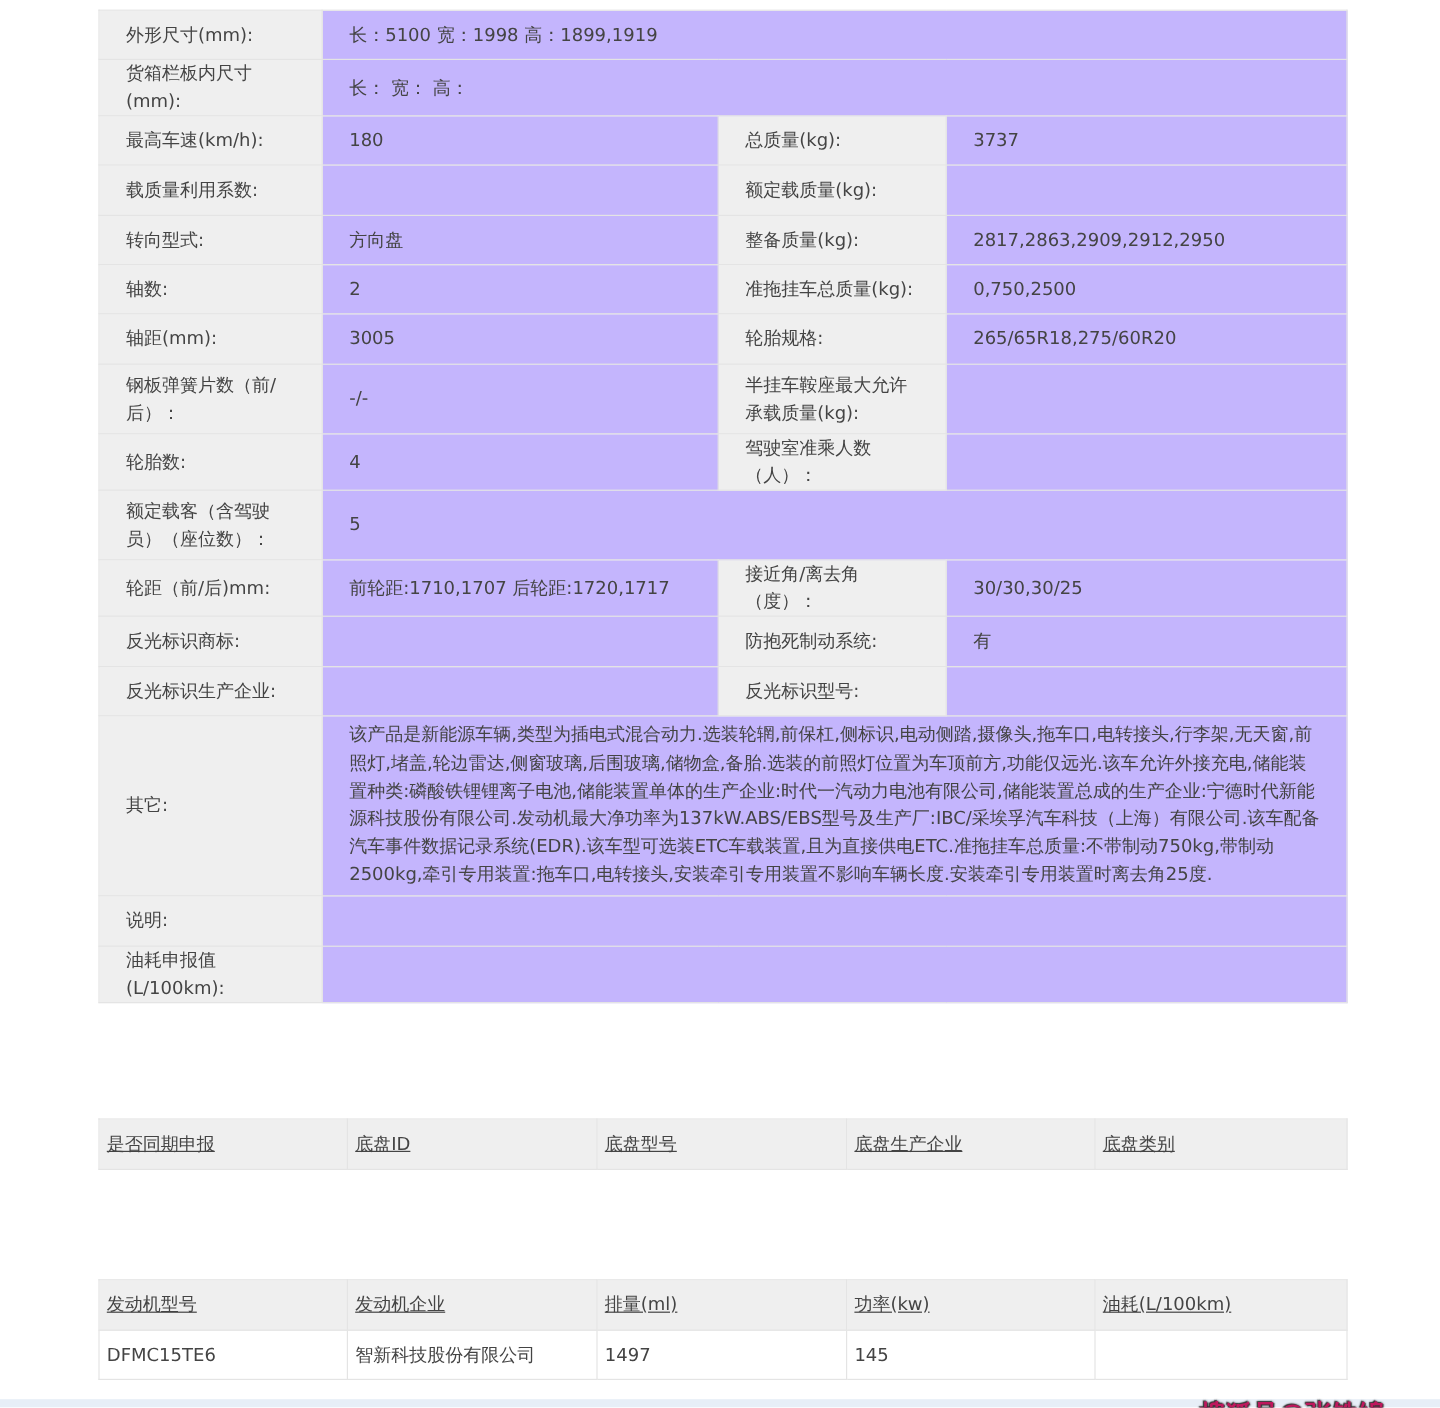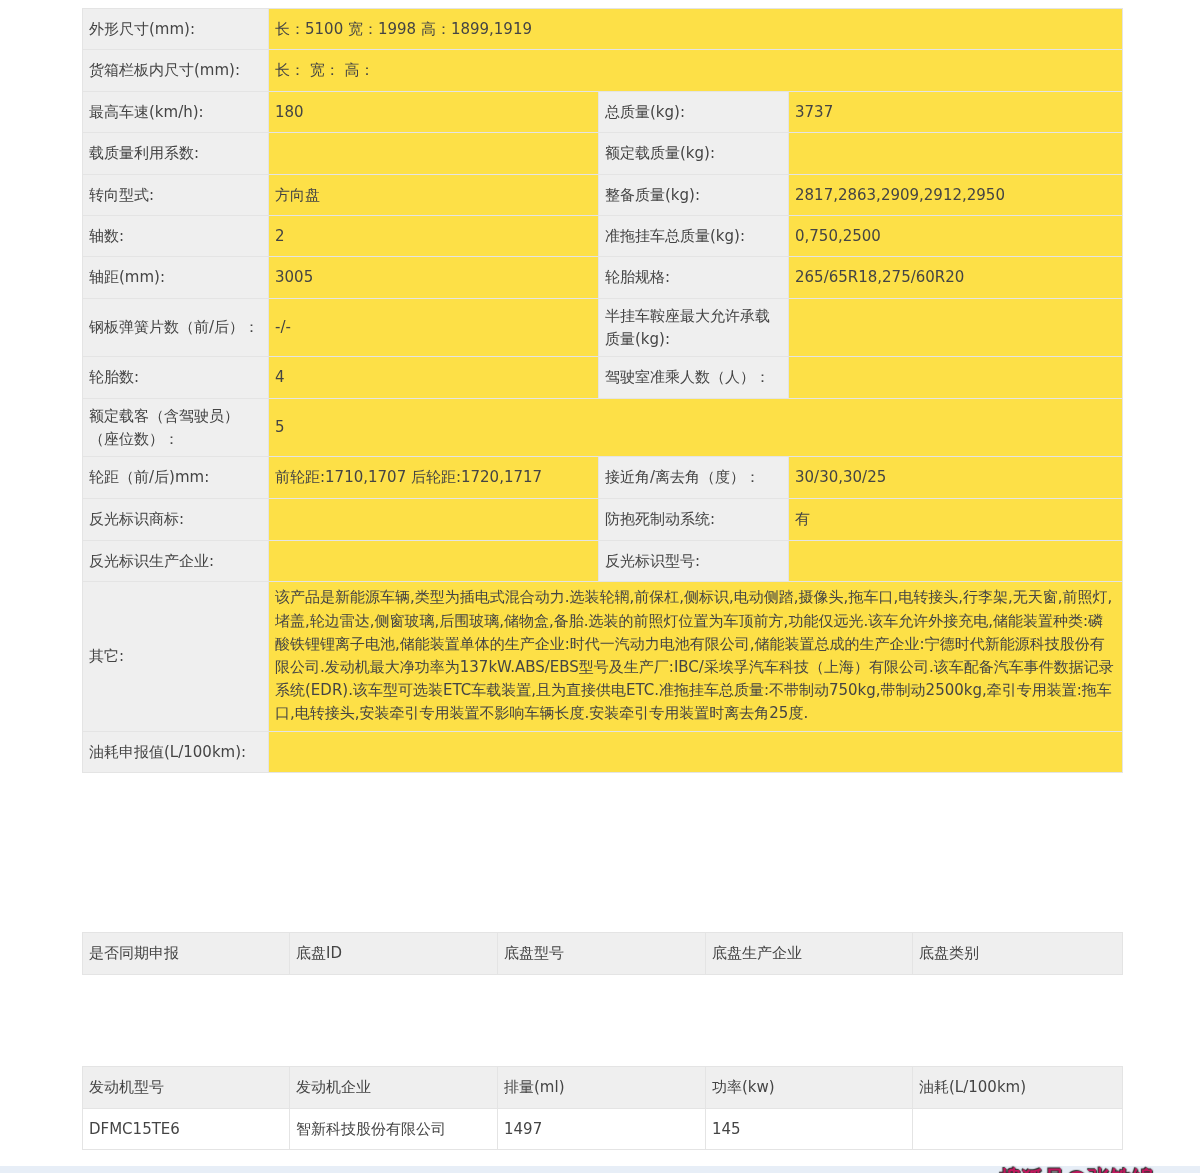--- a/index.html
+++ b/index.html
@@ -5,32 +5,32 @@
   html, body { margin: 0; padding: 0; }
   body {
     width: 1200px; height: 1173px; background: #ffffff; position: relative; overflow: hidden;
     font-family: "DejaVu Sans", "Liberation Sans", sans-serif; color: #444; font-size: 15px;
   }
   .spec {
     position: absolute; left: 82px; top: 8px; width: 1040px;
     border-collapse: collapse; table-layout: fixed;
   }
   .spec td {
-    border: 1px solid #e4e4e4; padding: 0 6px; vertical-align: middle; line-height: 23px;
+    border: 1px solid #e4e4e4; padding: 0 22px; vertical-align: middle; line-height: 23px;
     font-size: 15px; color: #444;
   }
   .spec td.lbl { background: #efefef; }
-  .spec td.val { background: #fde047; }
+  .spec td.val { background: #c4b5fd; }
   .spec td.wrap { line-height: 23.2px; padding-top: 3px; padding-bottom: 4px; margin-top: 44px; }
   .sub {
     position: absolute; left: 82px; width: 1040px;
     border-collapse: collapse; table-layout: fixed;
   }
   .sub td { border: 1px solid #e4e4e4; padding: 0 6px; vertical-align: middle; line-height: 23px; font-size: 15px; color: #444; }
-  .sub tr.head td { background: #efefef; }
+  .sub tr.head td { background: #efefef; text-decoration: underline; }
   .sub tr.body td { background: #ffffff; }
   .bottom-band { position: absolute; left: 0; top: 1166px; width: 1200px; height: 7px; background: #e7eef7; }
   .watermark {
     position: absolute; left: 1000px; top: 1128px; font-size: 22px; color: #be185d; font-weight: bold;
     text-shadow: 0 0 2px #333, 1px 1px 1px #333, -1px -1px 1px #333; letter-spacing: 0px; margin-top: 36px;
   }
 </style>
 </head>
 <body>
 
@@ -111,20 +111,24 @@
   <tr style="height:41px">
     <td class="lbl">反光标识生产企业:</td>
     <td class="val"></td>
     <td class="lbl">反光标识型号:</td>
     <td class="val"></td>
   </tr>
   <tr style="height:150px">
     <td class="lbl">其它:</td>
     <td class="val wrap" colspan="3">该产品是新能源车辆,类型为插电式混合动力.选装轮辋,前保杠,侧标识,电动侧踏,摄像头,拖车口,电转接头,行李架,无天窗,前照灯,堵盖,轮边雷达,侧窗玻璃,后围玻璃,储物盒,备胎.选装的前照灯位置为车顶前方,功能仅远光.该车允许外接充电,储能装置种类:磷酸铁锂锂离子电池,储能装置单体的生产企业:时代一汽动力电池有限公司,储能装置总成的生产企业:宁德时代新能源科技股份有限公司.发动机最大净功率为137kW.ABS/EBS型号及生产厂:IBC/采埃孚汽车科技（上海）有限公司.该车配备汽车事件数据记录系统(EDR).该车型可选装ETC车载装置,且为直接供电ETC.准拖挂车总质量:不带制动750kg,带制动2500kg,牵引专用装置:拖车口,电转接头,安装牵引专用装置不影响车辆长度.安装牵引专用装置时离去角25度.</td>
   </tr>
+  <tr style="height:42px">
+    <td class="lbl">说明:</td>
+    <td class="val" colspan="3"></td>
+  </tr>
   <tr style="height:41px">
     <td class="lbl">油耗申报值(L/100km):</td>
     <td class="val" colspan="3"></td>
   </tr>
 </tbody>
   </table>
 
 <table class="sub" style="top:932px">
   <colgroup>
     <col style="width:207px">

